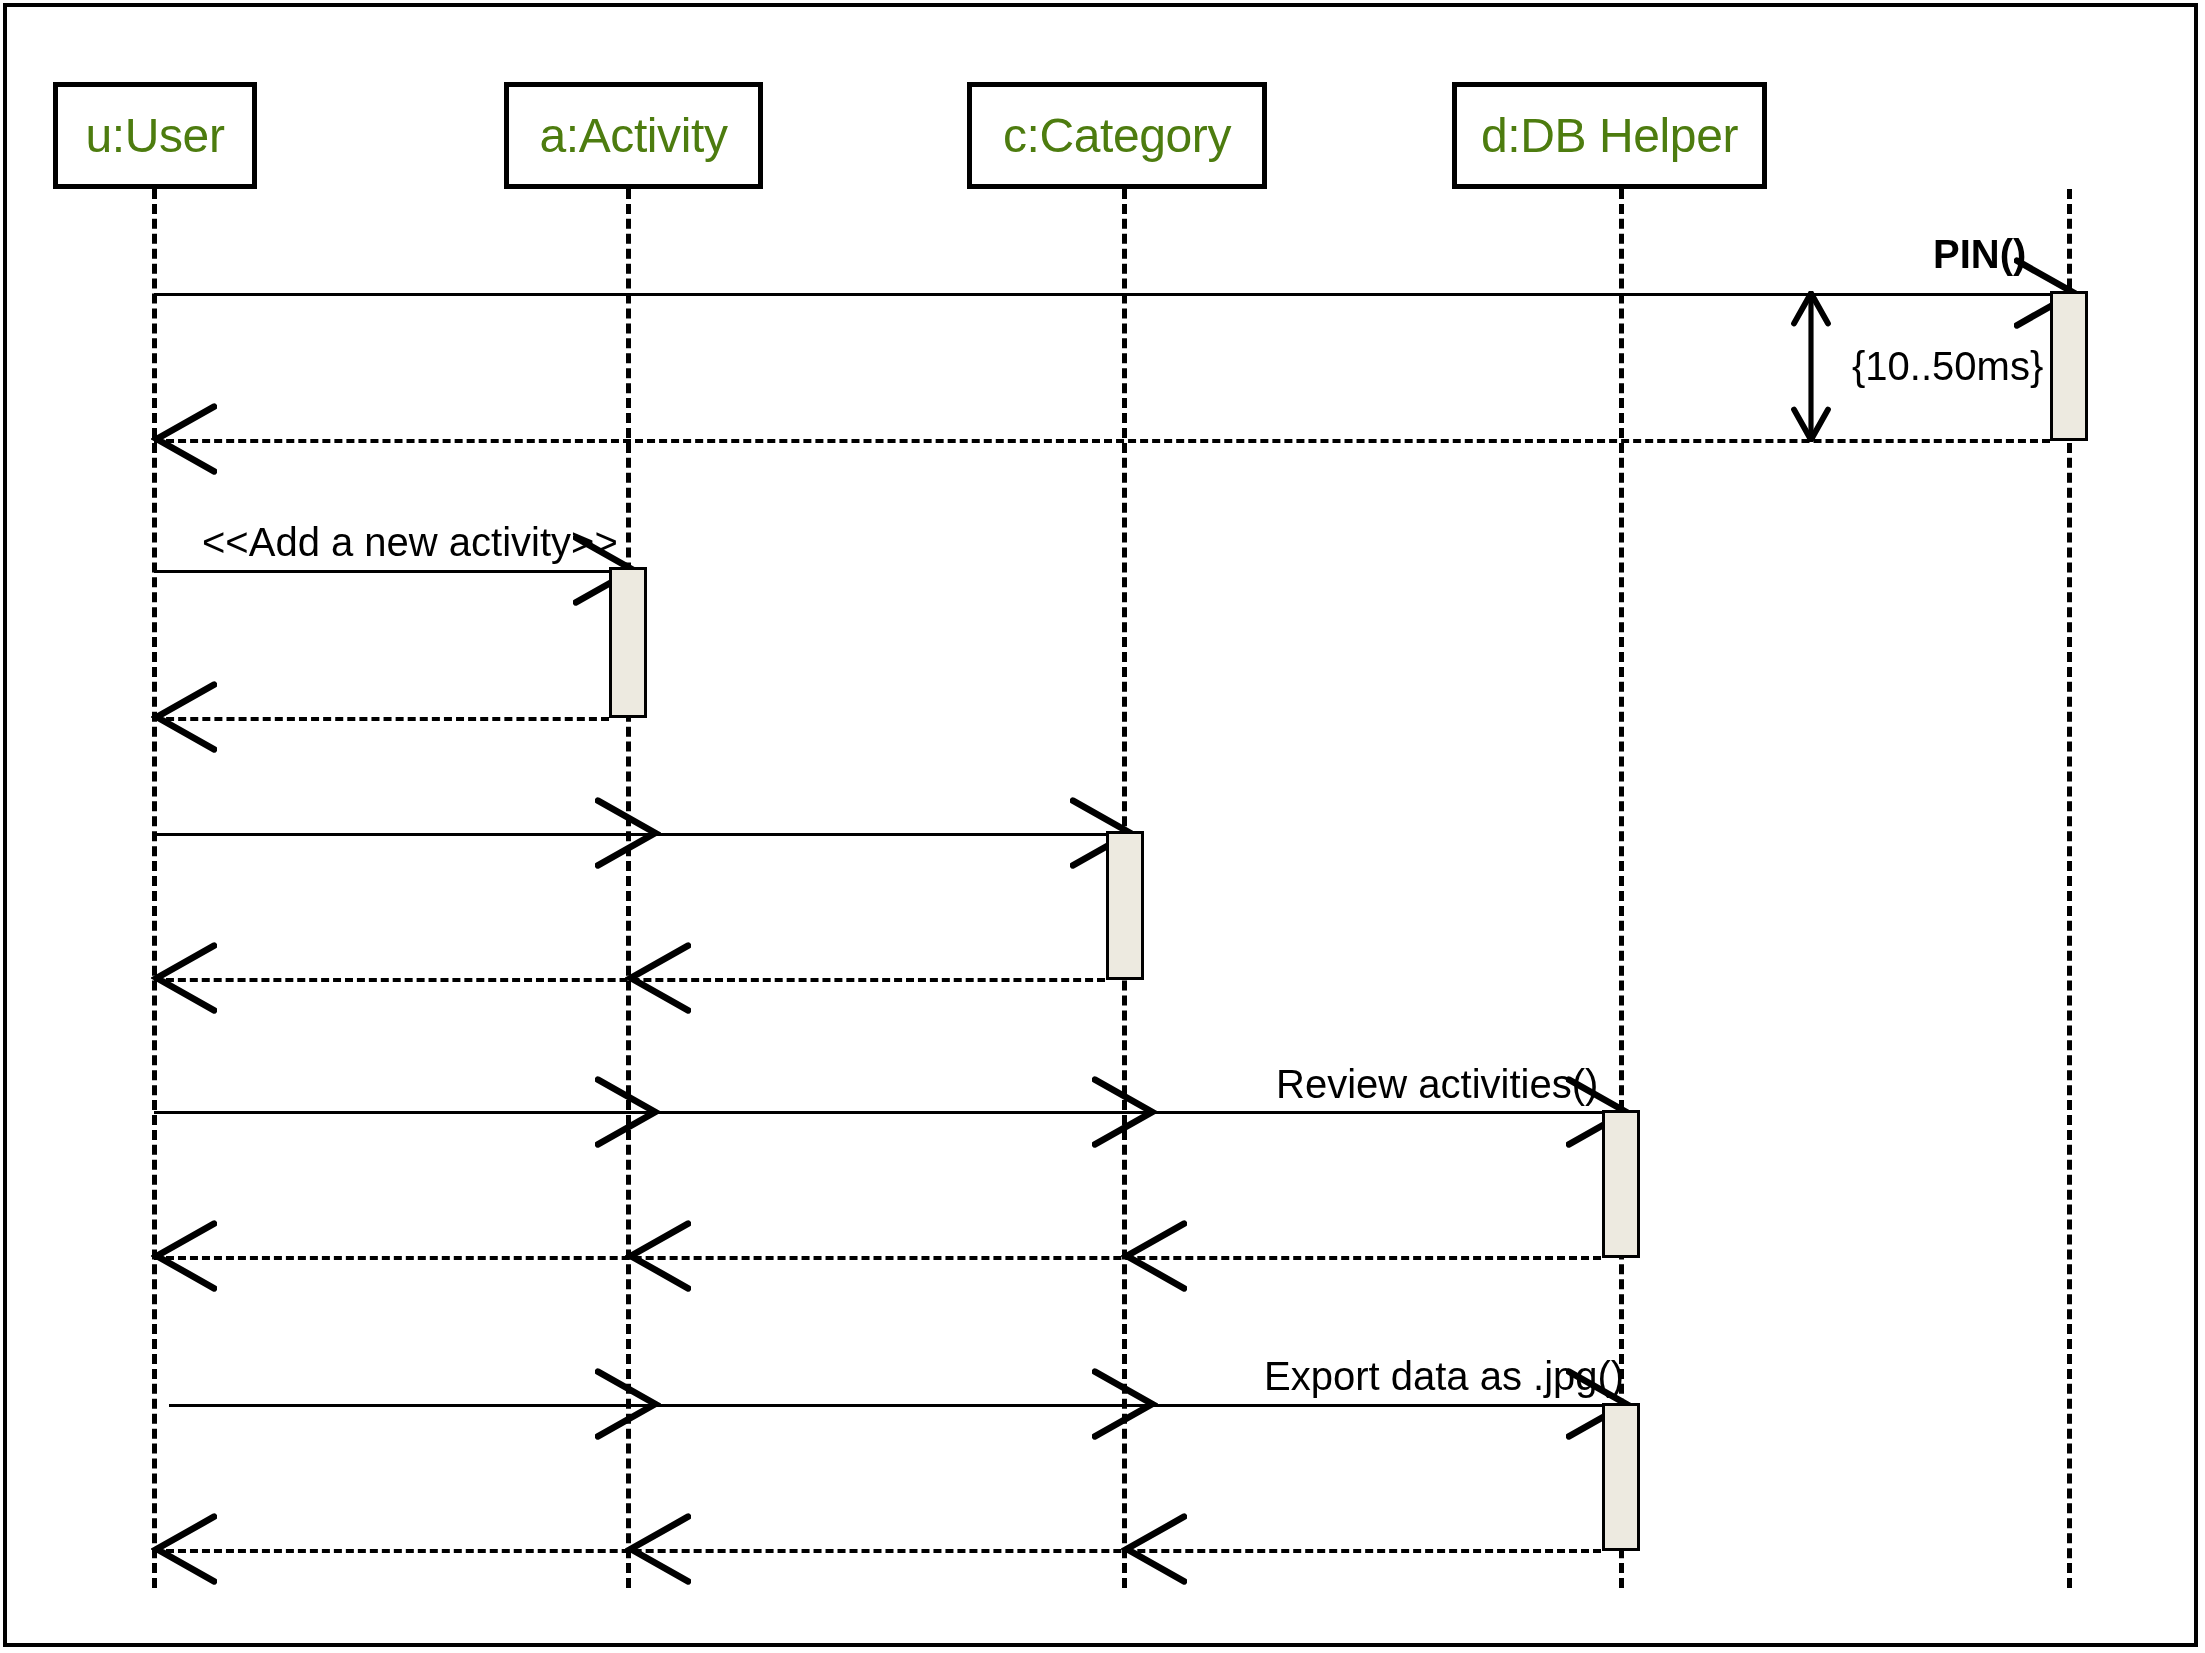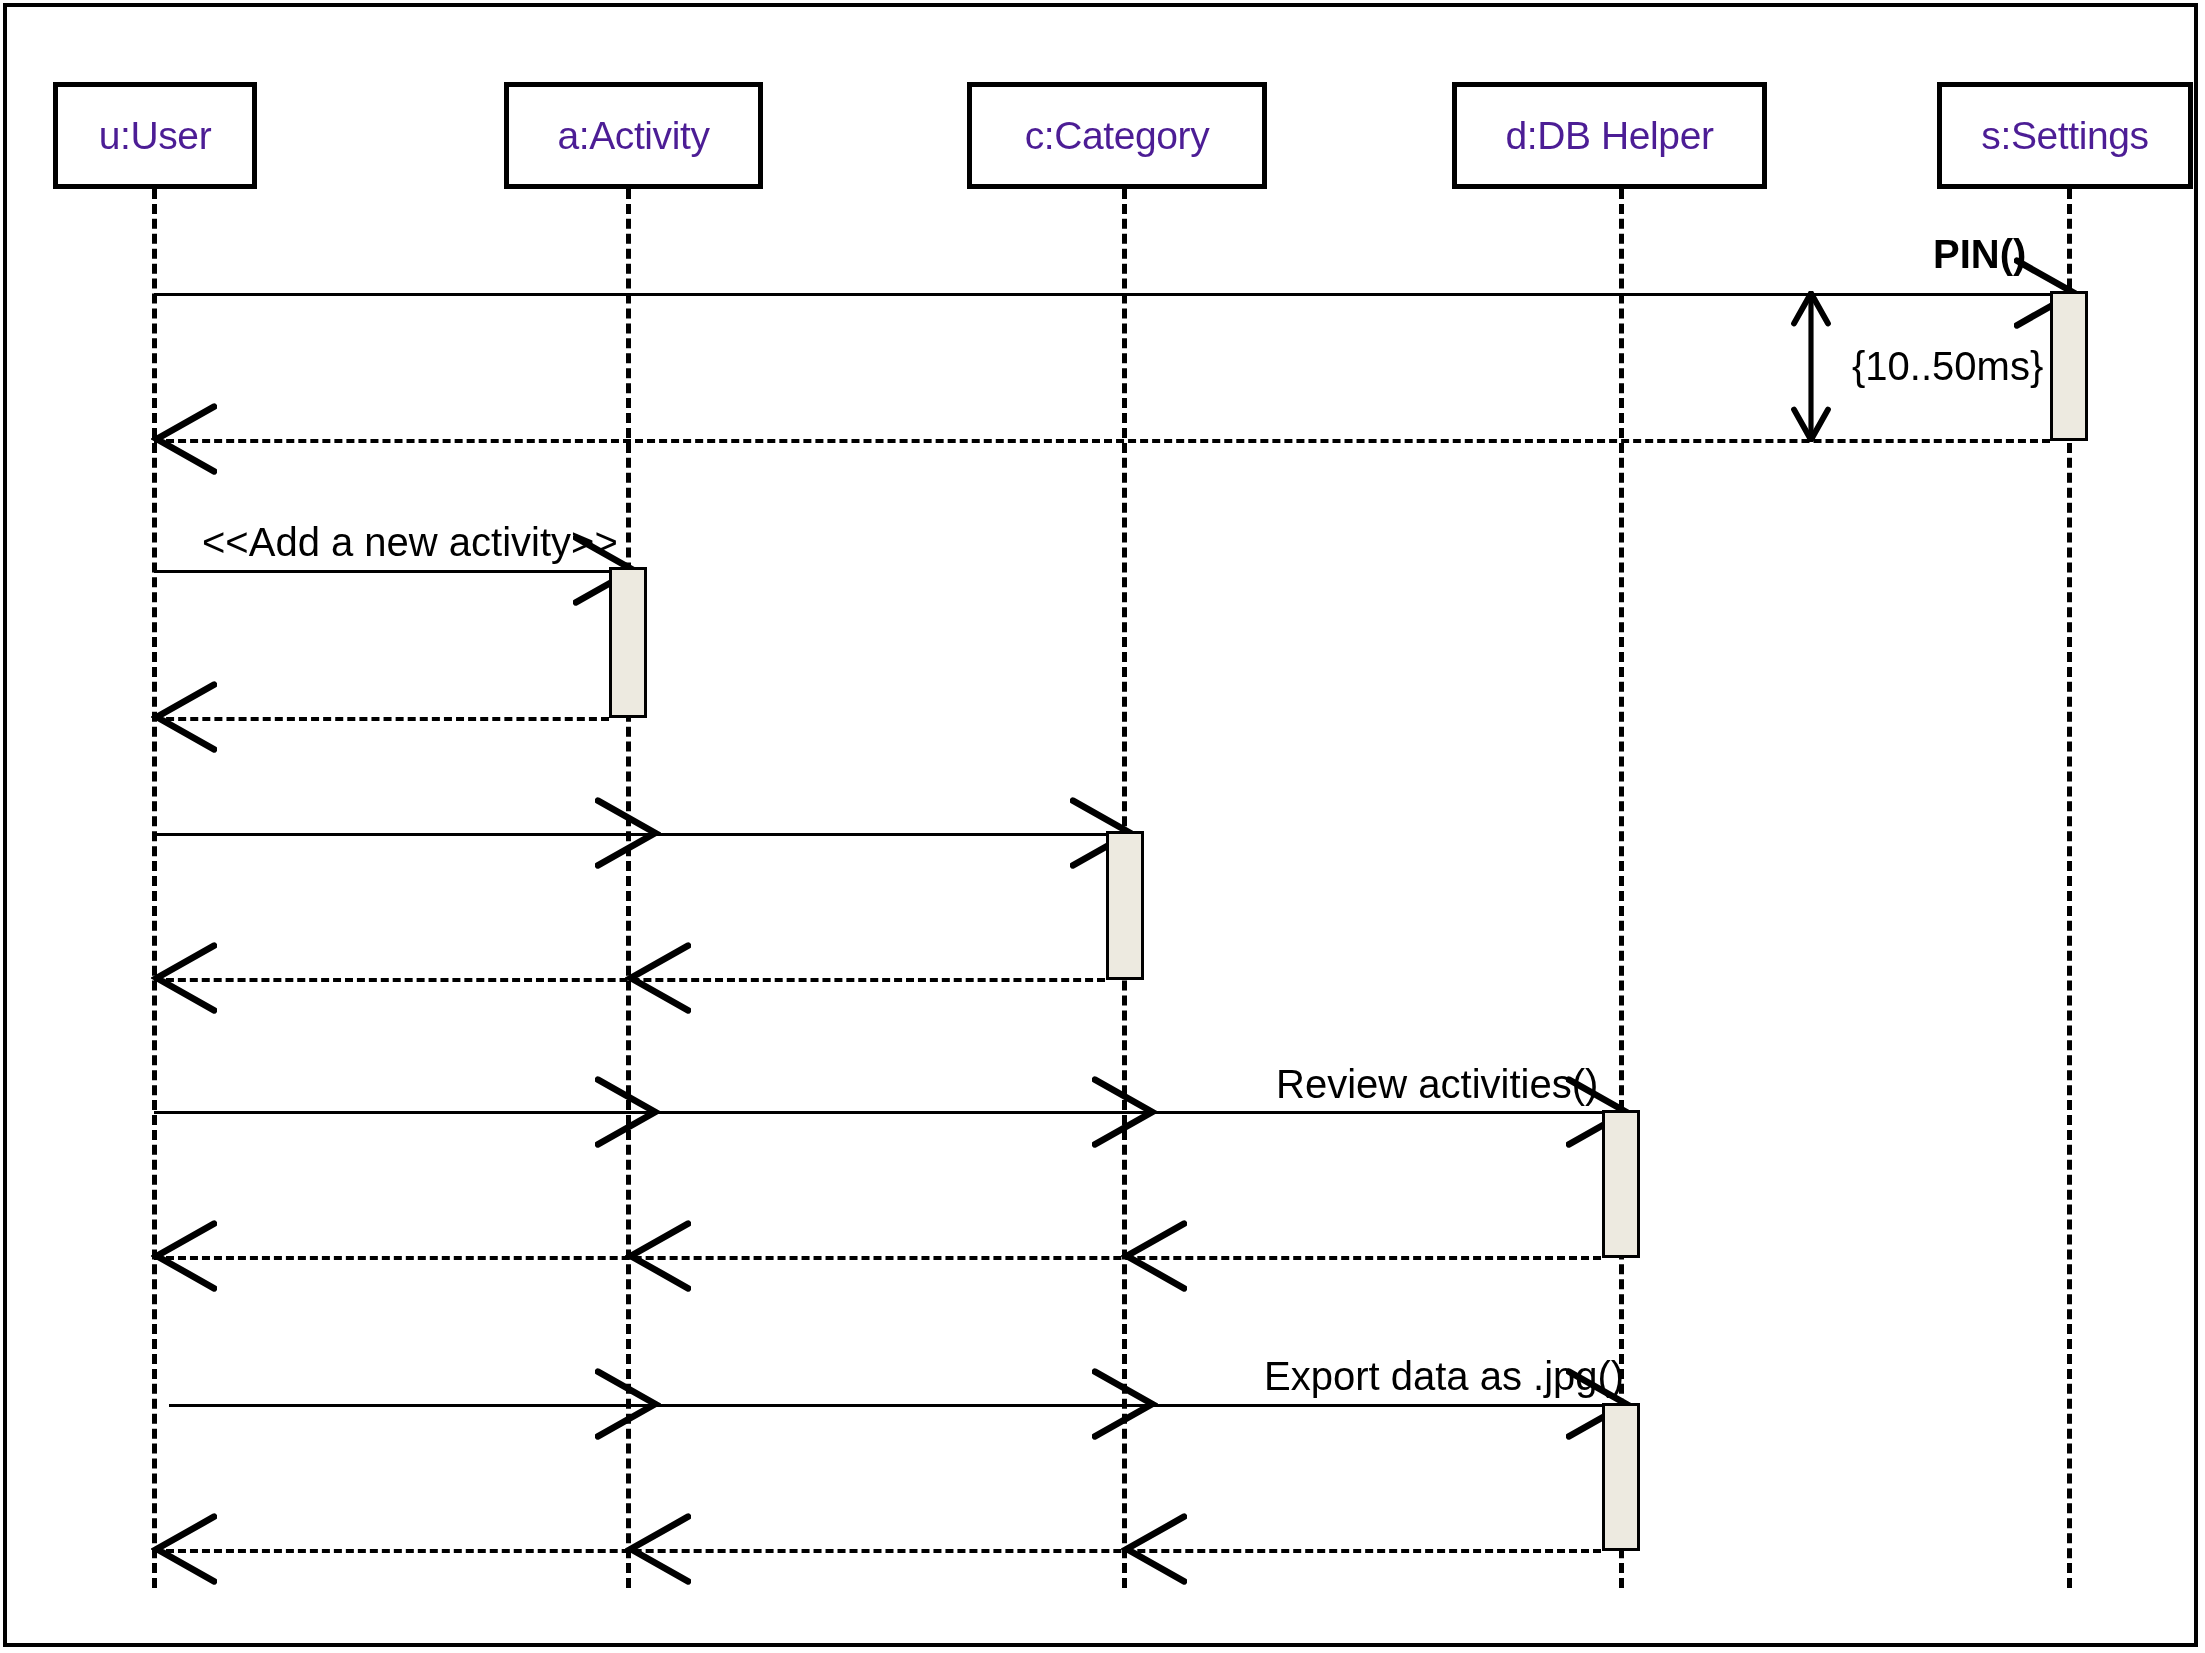--- a/index.html
+++ b/index.html
@@ -17,22 +17,22 @@
     box-sizing:border-box;
   }
   .lifeline-head{
     position:absolute;
     border:5.9px solid #000000;
     background:#ffffff;
     box-sizing:border-box;
     display:flex;align-items:center;justify-content:center;
   }
   .lifeline-head span{
-    font-size:39px;
-    color:#4c1d95;
+    font-size:48px;
+    color:#4d7c0f;
     letter-spacing:-0.4px;
     white-space:nowrap;
     font-family:"Liberation Sans", sans-serif;
   }
   .lifeline-dash{
     position:absolute;
     width:0;
     border-left:5.1px dashed #000000;
   }
   .activation{
@@ -82,23 +82,20 @@
     <span>u:User</span>
   </div>
   <div class="lifeline-head" style="left:504px;top:82px;width:259px;height:107px;">
     <span>a:Activity</span>
   </div>
   <div class="lifeline-head" style="left:967px;top:82px;width:300px;height:107px;">
     <span>c:Category</span>
   </div>
   <div class="lifeline-head" style="left:1452px;top:82px;width:315px;height:107px;text-align:center;">
     <span>d:DB Helper</span>
-  </div>
-  <div class="lifeline-head" style="left:1937px;top:82px;width:256px;height:107px;">
-    <span>s:Settings</span>
   </div>
 
   <div class="lifeline-dash" style="left:152px;top:189px;height:1399px;"></div>
   <div class="lifeline-dash" style="left:626px;top:189px;height:1399px;"></div>
   <div class="lifeline-dash" style="left:1122px;top:189px;height:1399px;"></div>
   <div class="lifeline-dash" style="left:1619px;top:189px;height:1399px;"></div>
   <div class="lifeline-dash" style="left:2067px;top:189px;height:1399px;"></div>
 
   <div class="msg-line" style="left:154px;top:293px;width:1915px;"></div>
   <div class="arrow-right" style="left:2014px;top:256px;">

